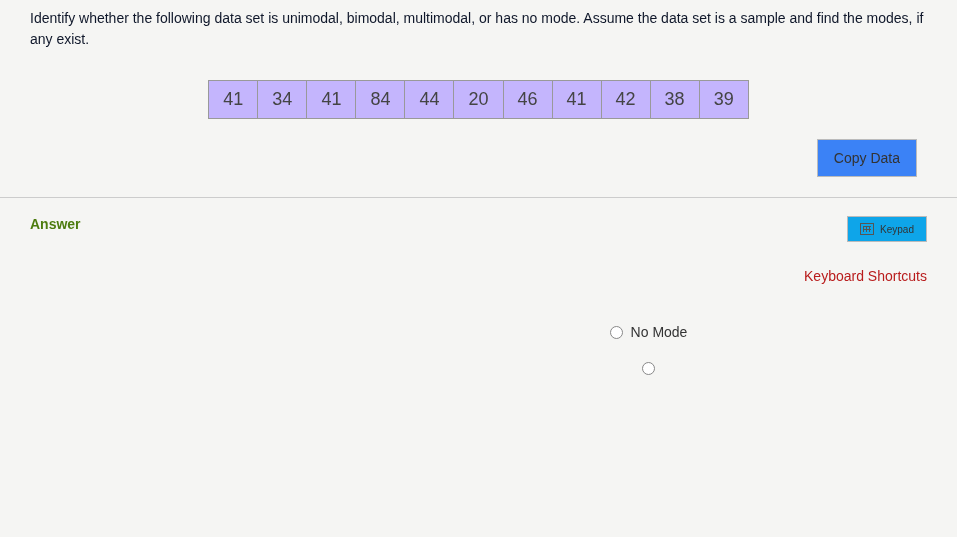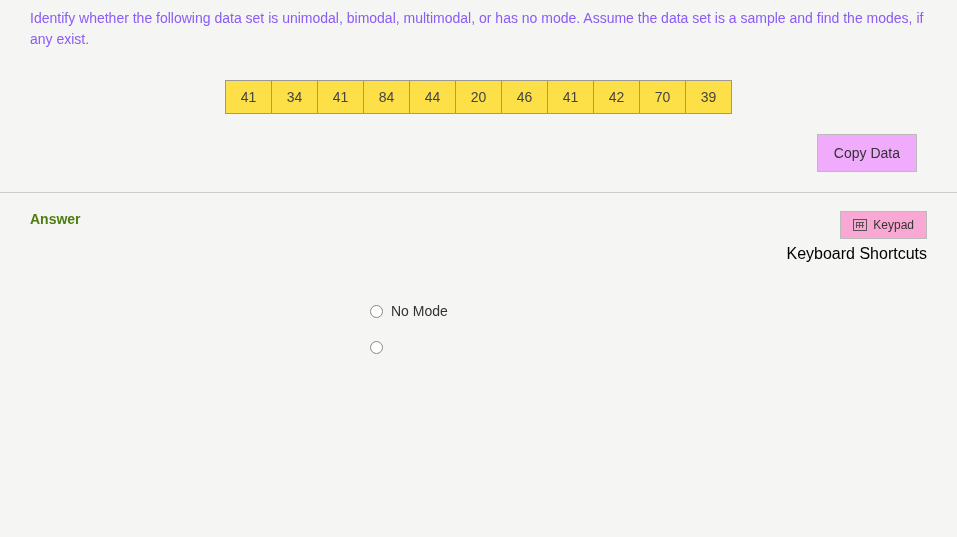--- a/index.html
+++ b/index.html
@@ -14,49 +14,49 @@
       height: 537px;
       color: #333;
       position: relative;
     }
     .question-section {
       padding: 8px 30px 20px 30px;
       border-bottom: 1px solid #ccc;
     }
     .question-text {
       font-size: 14px;
-      color: #8b5cf6;
+      color: #0f172a;
       line-height: 1.5;
       margin-bottom: 30px;
     }
     .data-table-wrapper {
       display: flex;
       justify-content: center;
       margin-bottom: 20px;
     }
     .data-table {
       border-collapse: collapse;
     }
     .data-table td {
       border: 1px solid #999;
       padding: 8px 14px;
       text-align: center;
-      font-size: 14px;
+      font-size: 18px;
       color: #444;
-      background: #fde047;
+      background: #c4b5fd;
       min-width: 46px;
     }
     .copy-data-wrapper {
       display: flex;
       justify-content: flex-end;
       padding-right: 10px;
     }
     .copy-data-btn {
       border: 1px solid #bbb;
-      background: #f0abfc;
+      background: #3b82f6;
       padding: 10px 16px;
       font-size: 14px;
       color: #333;
       cursor: pointer;
     }
     .answer-section {
       padding: 18px 30px 20px 30px;
       position: relative;
     }
     .answer-header {
@@ -70,23 +70,23 @@
       color: #4d7c0f;
     }
     .right-controls {
       display: flex;
       flex-direction: column;
       align-items: flex-end;
       gap: 6px;
     }
     .keypad-btn {
       border: 1px solid #bbb;
-      background: #f9a8d4;
+      background: #0ea5e9;
       padding: 6px 12px;
-      font-size: 12px;
+      font-size: 10px;
       color: #333;
       cursor: pointer;
       display: flex;
       align-items: center;
       gap: 6px;
       margin-left: 43px;
     }
     .keypad-icon {
       display: inline-block;
       width: 14px;
@@ -98,30 +98,32 @@
       content: "";
       position: absolute;
       top: 2px;
       left: 2px;
       right: 2px;
       bottom: 2px;
       background: repeating-linear-gradient(to right, #555 0 1px, transparent 1px 3px),
                   repeating-linear-gradient(to bottom, #555 0 1px, transparent 1px 3px);
     }
     .shortcuts-link {
-      color: #000000;
-      font-size: 16px;
+      color: #b91c1c;
+      font-size: 14px;
       cursor: pointer;
+      margin-top: 20px;
     }
     .options-wrapper {
       margin-top: 40px;
       margin-left: 340px;
       display: flex;
       flex-direction: column;
       gap: 22px;
+      align-items: center;
     }
     .option-row {
       display: flex;
       align-items: center;
       gap: 8px;
       cursor: pointer;
     }
     .radio-circle {
       width: 13px;
       height: 13px;
@@ -147,21 +149,21 @@
           <tr>
         <td>41</td>
         <td>34</td>
         <td>41</td>
         <td>84</td>
         <td>44</td>
         <td>20</td>
         <td>46</td>
         <td>41</td>
         <td>42</td>
-        <td>70</td>
+        <td>38</td>
         <td>39</td>
       </tr>
     </tbody>
       </table>
   </div>
 
   <div class="copy-data-wrapper">
     <button class="copy-data-btn">Copy Data</button>
   </div>
 </div>

